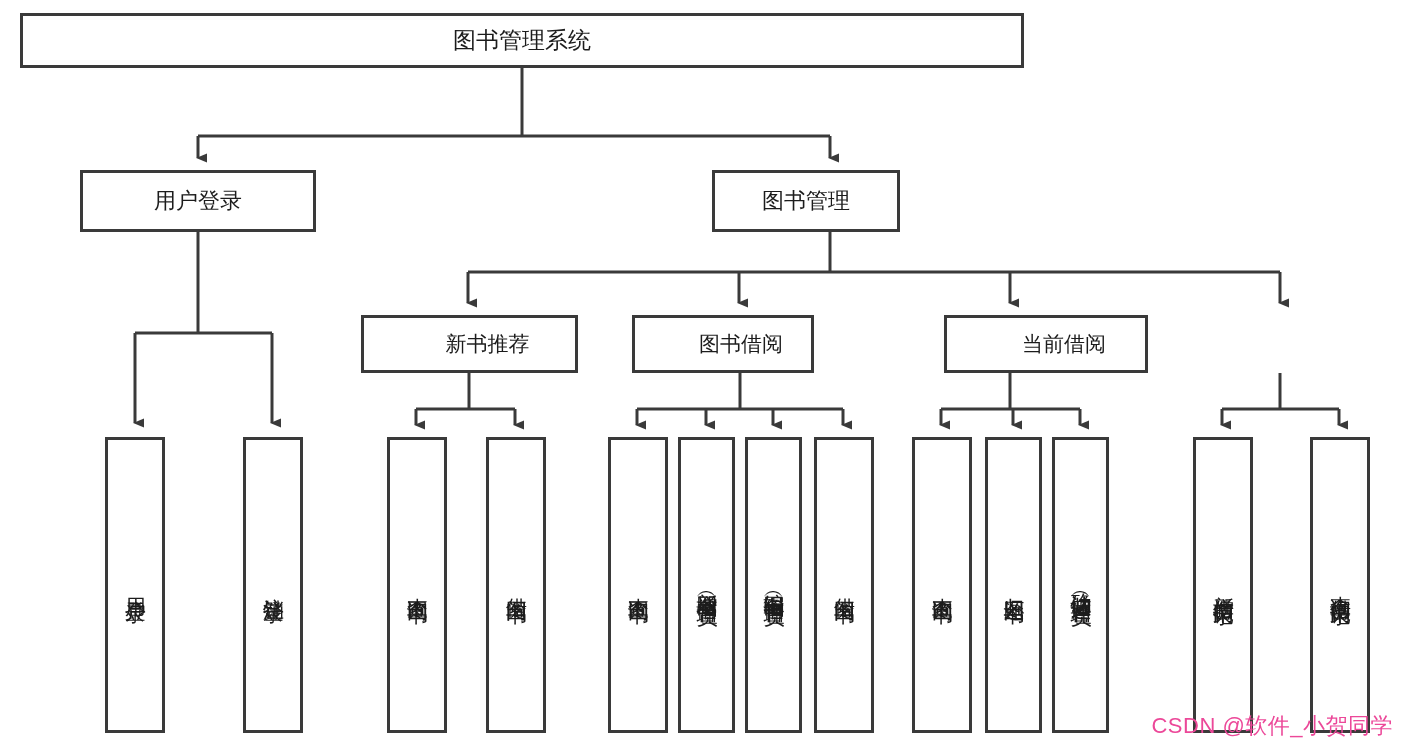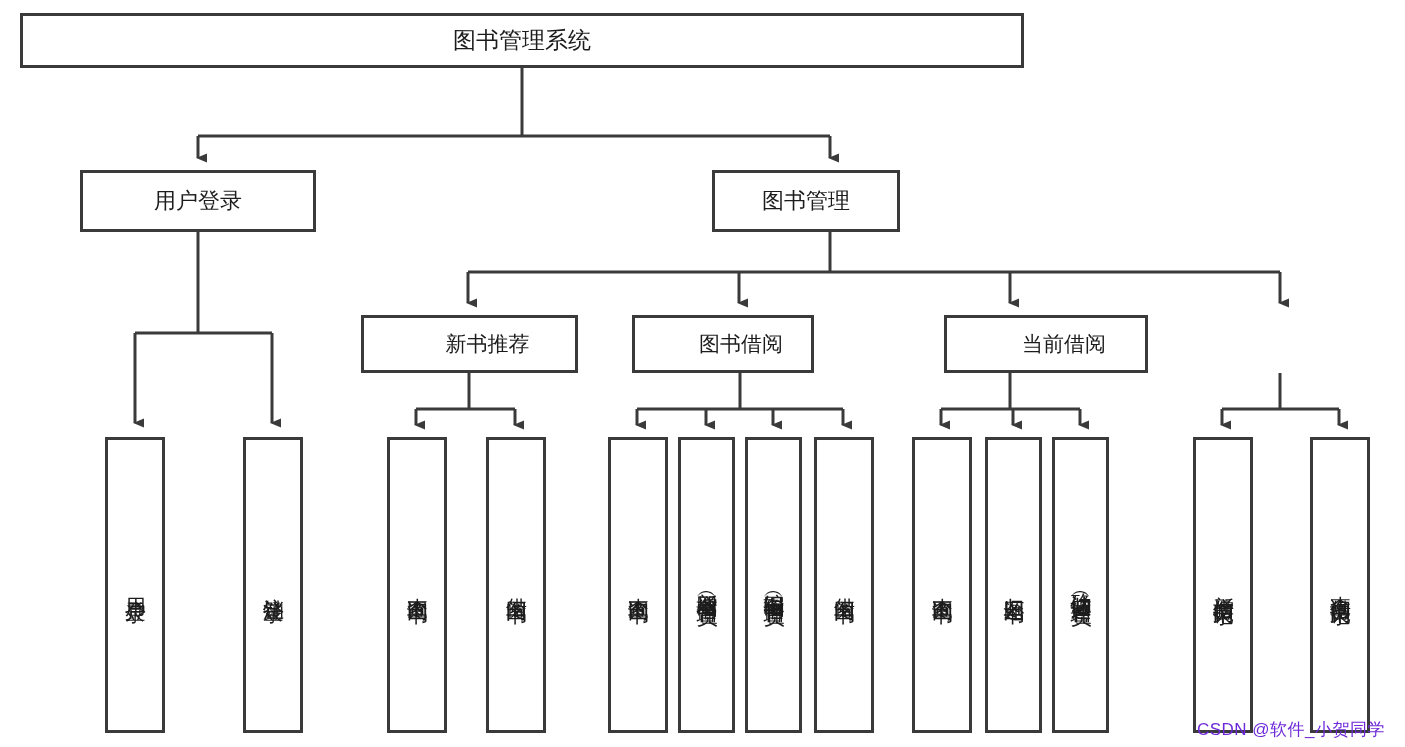--- a/index.html
+++ b/index.html
@@ -61,24 +61,24 @@
     justify-content: center;
   }
   .node.leaf > span {
     display: block;
     writing-mode: vertical-rl;
     text-orientation: upright;
     letter-spacing: 2px;
   }
   .watermark {
     position: absolute;
-    right: 20px;
+    right: 12px;
     bottom: 6px;
-    font-size: 17px;
-    color: #6d28d9;
+    font-size: 22px;
+    color: #ec4899;
     white-space: nowrap;
     letter-spacing: 0.5px;
   }
 </style>
 </head>
 <body>
 
 <div id="canvas">
 
   <svg class="wires" viewBox="0 0 1405 747" xmlns="http://www.w3.org/2000/svg">

